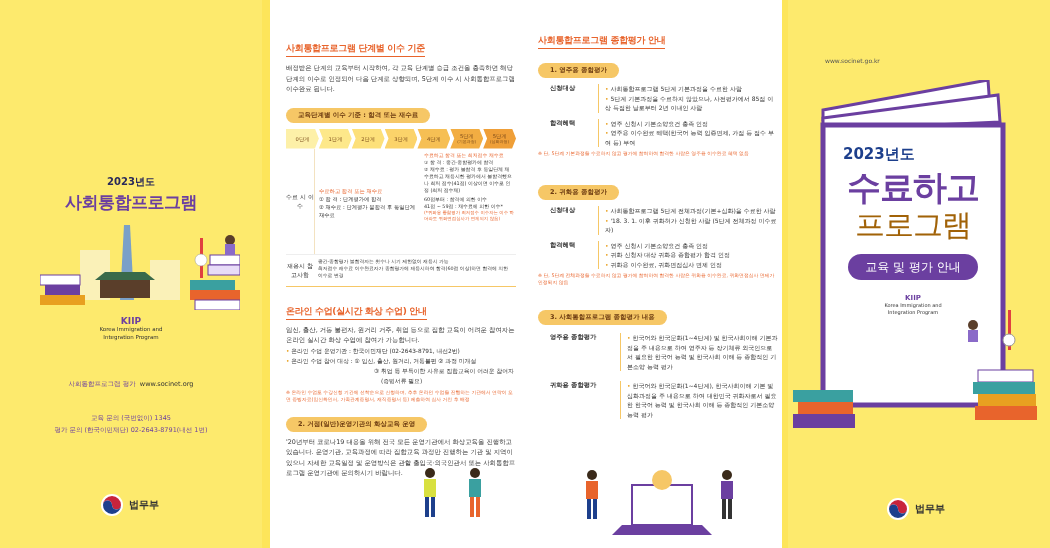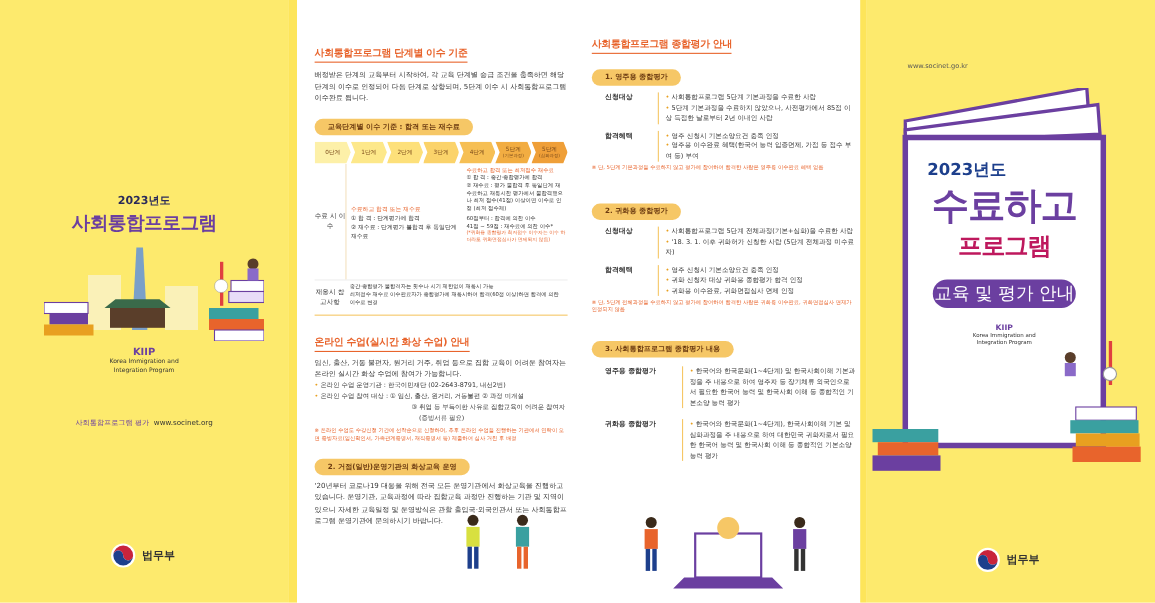--- a/index.html
+++ b/index.html
@@ -56,20 +56,24 @@
     <rect x="155" y="80" width="45" height="10" fill="#fff" stroke="#6b3fa0"></rect>
   </svg>
   <div class="center" style="position:absolute;top:316px;width:100%">
     <div style="font-size:9px;color:#6b3fa0;font-weight:bold">KIIP</div>
     <div class="tiny" style="color:#333;font-size:5.5px">Korea Immigration and</div>
     <div class="tiny" style="color:#333;font-size:5.5px">Integration Program</div>
   </div>
   <div class="center" style="position:absolute;top:378px;width:100%;font-size:6.5px;line-height:12px;color:#6b3fa0">
     <div><span>사회통합프로그램 평가</span>&nbsp; <span style="color:#333">www.socinet.org</span></div>
   </div>
+  <div class="center" style="position:absolute;top:412px;width:100%;font-size:6.5px;line-height:12px;color:#6b3fa0">
+    <div>교육 문의 (국번없이) 1345</div>
+    <div>평가 문의 (한국이민재단) 02-2643-8791(내선 1번)</div>
+  </div>
   <div style="position:absolute;top:493px;left:100px;display:flex;align-items:center;gap:5px">
     <svg width="24" height="24" viewBox="0 0 24 24">
         <circle cx="12" cy="12" r="11" fill="#fff"></circle>
         <path d="M3,12 A9,9 0 0 1 21,12 A4.5,4.5 0 0 1 12,12 A4.5,4.5 0 0 0 3,12" fill="#c8243c"></path>
         <path d="M3,12 A9,9 0 0 0 21,12 A4.5,4.5 0 0 1 12,12 A4.5,4.5 0 0 0 3,12" fill="#1d3f8c"></path>
       </svg>
     <span style="font-size:10px;font-weight:bold;color:#333">법무부</span>
   </div>
 </div>
 <div class="fold" style="left:262px"></div>
@@ -213,22 +217,22 @@
 <div class="panel p4">
   <div style="position:absolute;top:57px;left:37px;font-size:6px;color:#555">www.socinet.go.kr</div>
   <svg style="position:absolute;left:30px;top:80px" width="190" height="330" viewBox="0 0 190 330">
     <polygon points="5,30 170,0 172,28 5,40" fill="#fff" stroke="#6b3fa0" stroke-width="3"></polygon>
     <polygon points="5,38 180,15 182,42 5,50" fill="#fff" stroke="#6b3fa0" stroke-width="3"></polygon>
     <rect x="5" y="45" width="180" height="280" fill="#fff" stroke="#6b3fa0" stroke-width="5"></rect>
   </svg>
   <div class="center" style="position:absolute;top:145px;left:35px;width:180px">
     <div style="font-size:15px;color:#1d3f8c;font-weight:bold;text-align:left;padding-left:20px">2023년도</div>
     <div style="font-size:34px;line-height:38px;color:#6b3fa0;font-weight:bold;letter-spacing:-1px;margin-top:4px">수료하고</div>
-    <div style="font-size:22px;line-height:38px;color:#be185d;font-weight:bold;letter-spacing:-1px">프로그램</div>
-    <div style="margin:10px auto 0;width:130px;height:26px;line-height:26px;border-radius:14px;background:#6b3fa0;color:#fff;font-size:16px">교육 및 평가 안내</div>
+    <div style="font-size:30px;line-height:38px;color:#a16207;font-weight:normal;letter-spacing:-1px">프로그램</div>
+    <div style="margin:10px auto 0;width:130px;height:26px;line-height:26px;border-radius:14px;background:#6b3fa0;color:#fff;font-size:12px">교육 및 평가 안내</div>
     <div style="font-size:7px;color:#6b3fa0;font-weight:bold;margin-top:14px">KIIP</div>
     <div style="font-size:5px;line-height:7px">Korea Immigration and</div>
     <div style="font-size:5px;line-height:7px">Integration Program</div>
   </div>
   <svg style="position:absolute;left:5px;top:310px" width="250" height="130" viewBox="0 0 250 130">
       <rect x="0" y="80" width="60" height="12" fill="#3aa0a0"></rect>
       <rect x="5" y="92" width="55" height="12" fill="#e8642c"></rect>
       <rect x="0" y="104" width="62" height="14" fill="#6b3fa0"></rect>
       <rect x="185" y="60" width="55" height="12" fill="#fff" stroke="#6b3fa0"></rect>
       <rect x="180" y="72" width="62" height="12" fill="#3aa0a0"></rect>

